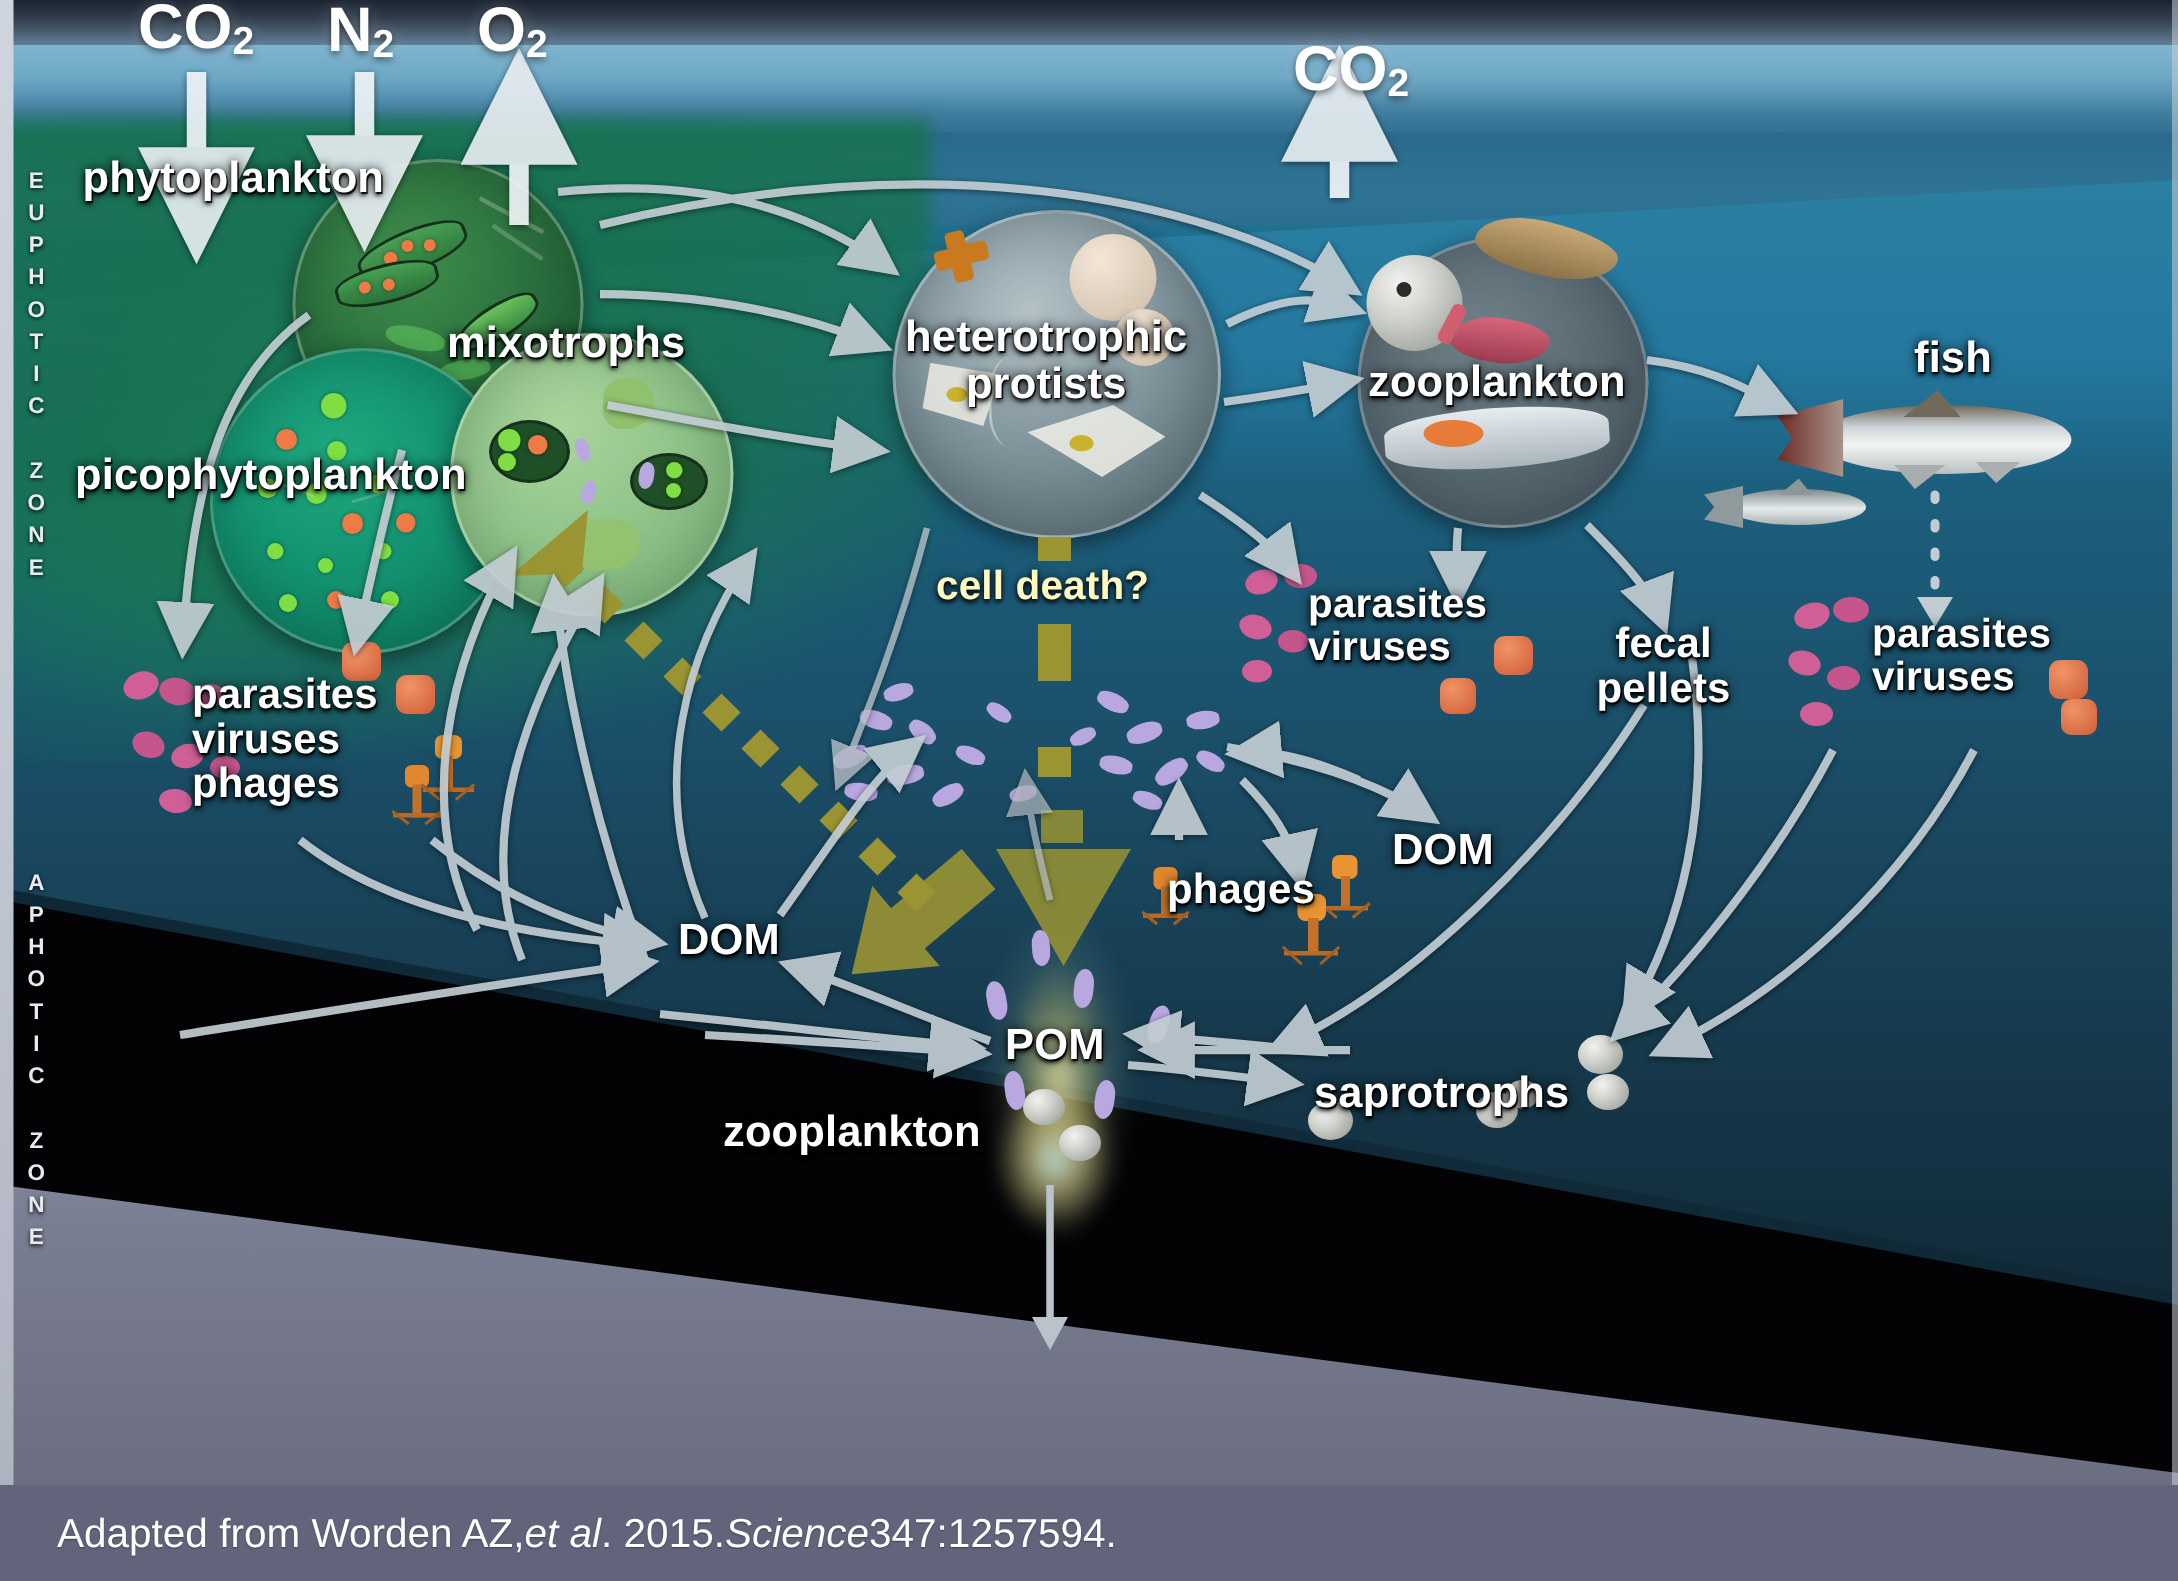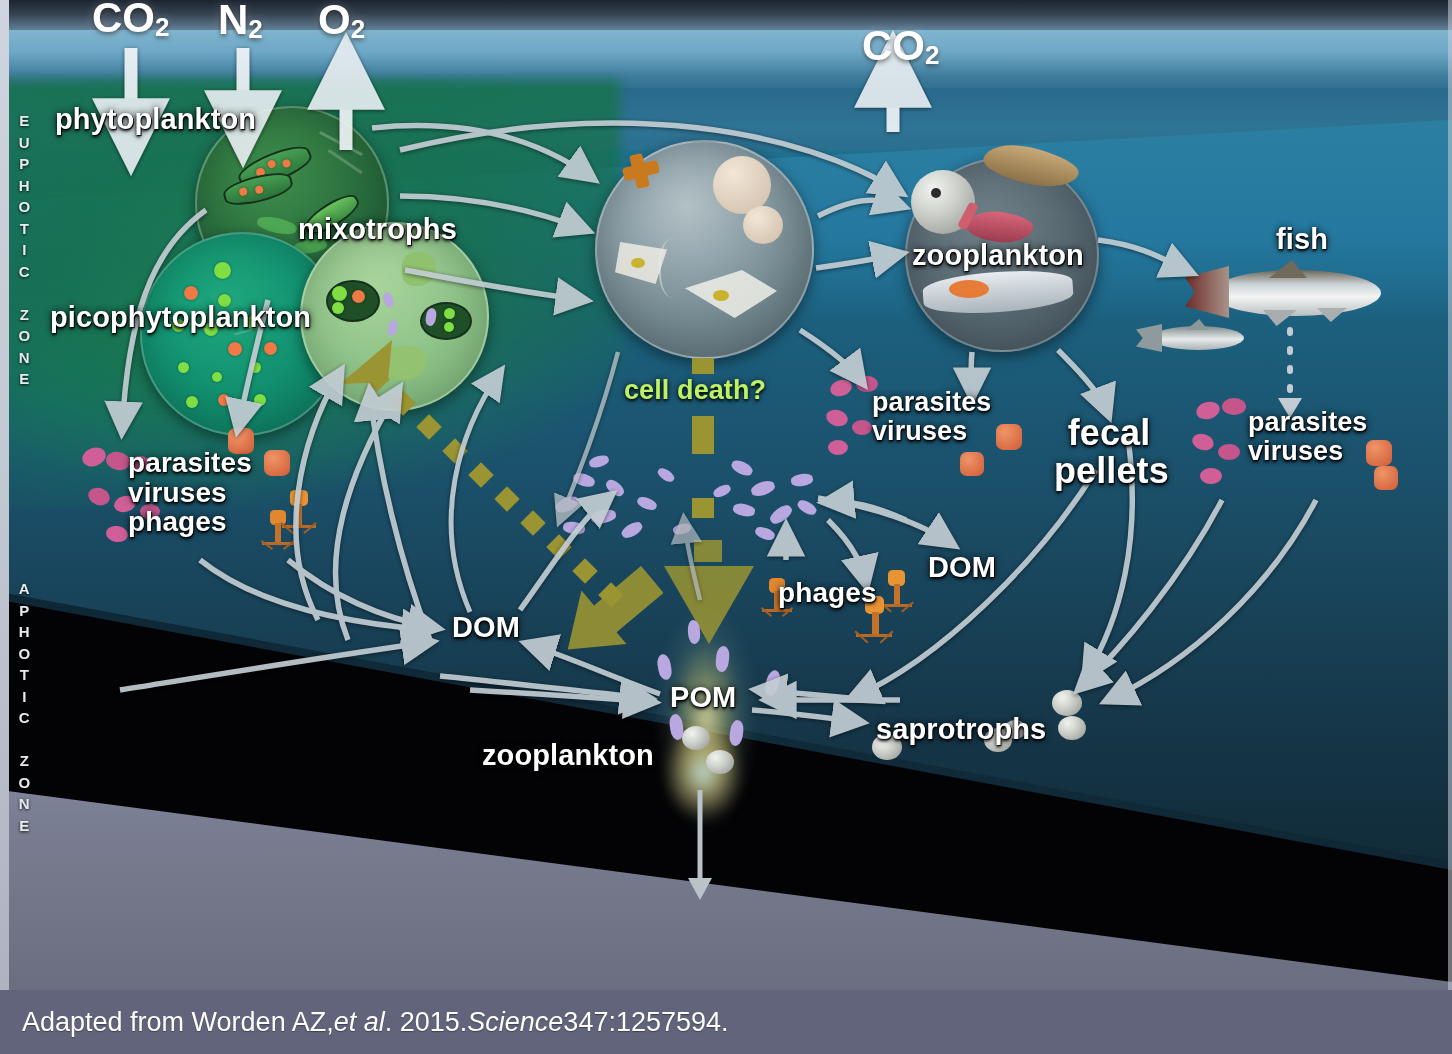--- a/index.html
+++ b/index.html
@@ -116,37 +116,37 @@
   .krill{position:absolute;border-radius:50%/35%;}
   .shellorb{position:absolute;border-radius:50%;
     background:radial-gradient(circle at 35% 30%,#f2f3f0 0%,#c9ccc6 45%,#8e918c 100%);}
 
   
   .lbl{
     position:absolute;color:#fff;font-weight:bold;
     text-shadow:0 2px 3px rgba(0,0,0,.95), 0 0 7px rgba(0,0,0,.85), 1px 1px 0 rgba(0,0,0,.8);
     white-space:pre-line;line-height:1.06;letter-spacing:.1px;
   }
-  .lbl.olive{color:#bef264;text-shadow:0 2px 3px rgba(0,0,0,.9),0 0 6px rgba(0,0,0,.7);}
+  .lbl.olive{color:#fef9c3;text-shadow:0 2px 3px rgba(0,0,0,.9),0 0 6px rgba(0,0,0,.7);}
   .gaslbl{
     position:absolute;color:#fff;font-weight:bold;font-size:42px;
     text-shadow:0 2px 5px rgba(0,0,0,.55),0 0 10px rgba(255,255,255,.25);
   }
   .gaslbl sub{font-size:26px;vertical-align:baseline;position:relative;top:4px;}
   .zonelbl{
     position:absolute;color:#e6ebef;font-weight:bold;font-size:15px;
     letter-spacing:4.5px;writing-mode:vertical-rl;text-orientation:upright;
     text-shadow:0 1px 3px rgba(0,0,0,.9);line-height:1.25;
   }
 
   
   #caption{
     position:absolute;left:0;top:990px;width:1452px;height:64px;
     background:#61647a;color:#fff;display:flex;align-items:center;
-    font-size:27px;padding-left:22px;box-sizing:border-box;
+    font-size:27px;padding-left:38px;box-sizing:border-box;
     text-shadow:0 1px 1px rgba(0,0,0,.35);
   }
   #caption i{font-style:italic;}
 
   
   #arrows{position:absolute;left:0;top:0;width:1452px;height:990px;pointer-events:none;}
   .glow{filter:drop-shadow(0 1px 2px rgba(0,0,0,.55));}
 </style>
 </head>
 <body>
@@ -501,35 +501,37 @@
     </div>
 
     <div class="zonelbl" style="left:14px;top:112px;">EUPHOTIC
 ZONE</div>
     <div class="zonelbl" style="left:14px;top:580px;">APHOTIC
 ZONE</div>
 
     <div class="lbl" style="left:55px;top:104px;font-size:29px;">phytoplankton</div>
     <div class="lbl" style="left:50px;top:302px;font-size:29px;">picophytoplankton</div>
     <div class="lbl" style="left:298px;top:214px;font-size:29px;">mixotrophs</div>
+    <div class="lbl" style="left:590px;top:210px;font-size:29px;text-align:center;width:215px;">heterotrophic
+protists</div>
     <div class="lbl" style="left:912px;top:240px;font-size:29px;">zooplankton</div>
     <div class="lbl" style="left:1276px;top:224px;font-size:29px;">fish</div>
 
     <div class="lbl olive" style="left:624px;top:376px;font-size:27px;">cell death?</div>
 
     <div class="lbl" style="left:128px;top:448px;font-size:28px;">parasites
 viruses
 phages</div>
     <div class="lbl" style="left:872px;top:388px;font-size:27px;">parasites
 viruses</div>
     <div class="lbl" style="left:1248px;top:408px;font-size:27px;">parasites
 viruses</div>
 
     <div class="lbl" style="left:778px;top:578px;font-size:28px;">phages</div>
-    <div class="lbl" style="left:1054px;top:414px;font-size:36px;text-align:center;width:110px;">fecal
+    <div class="lbl" style="left:1054px;top:414px;font-size:28px;text-align:center;width:110px;">fecal
 pellets</div>
 
     <div class="lbl" style="left:452px;top:612px;font-size:29px;">DOM</div>
     <div class="lbl" style="left:928px;top:552px;font-size:29px;">DOM</div>
     <div class="lbl" style="left:670px;top:682px;font-size:29px;">POM</div>
     <div class="lbl" style="left:482px;top:740px;font-size:29px;">zooplankton</div>
     <div class="lbl" style="left:876px;top:714px;font-size:29px;">saprotrophs</div>
 
   </div>
 

